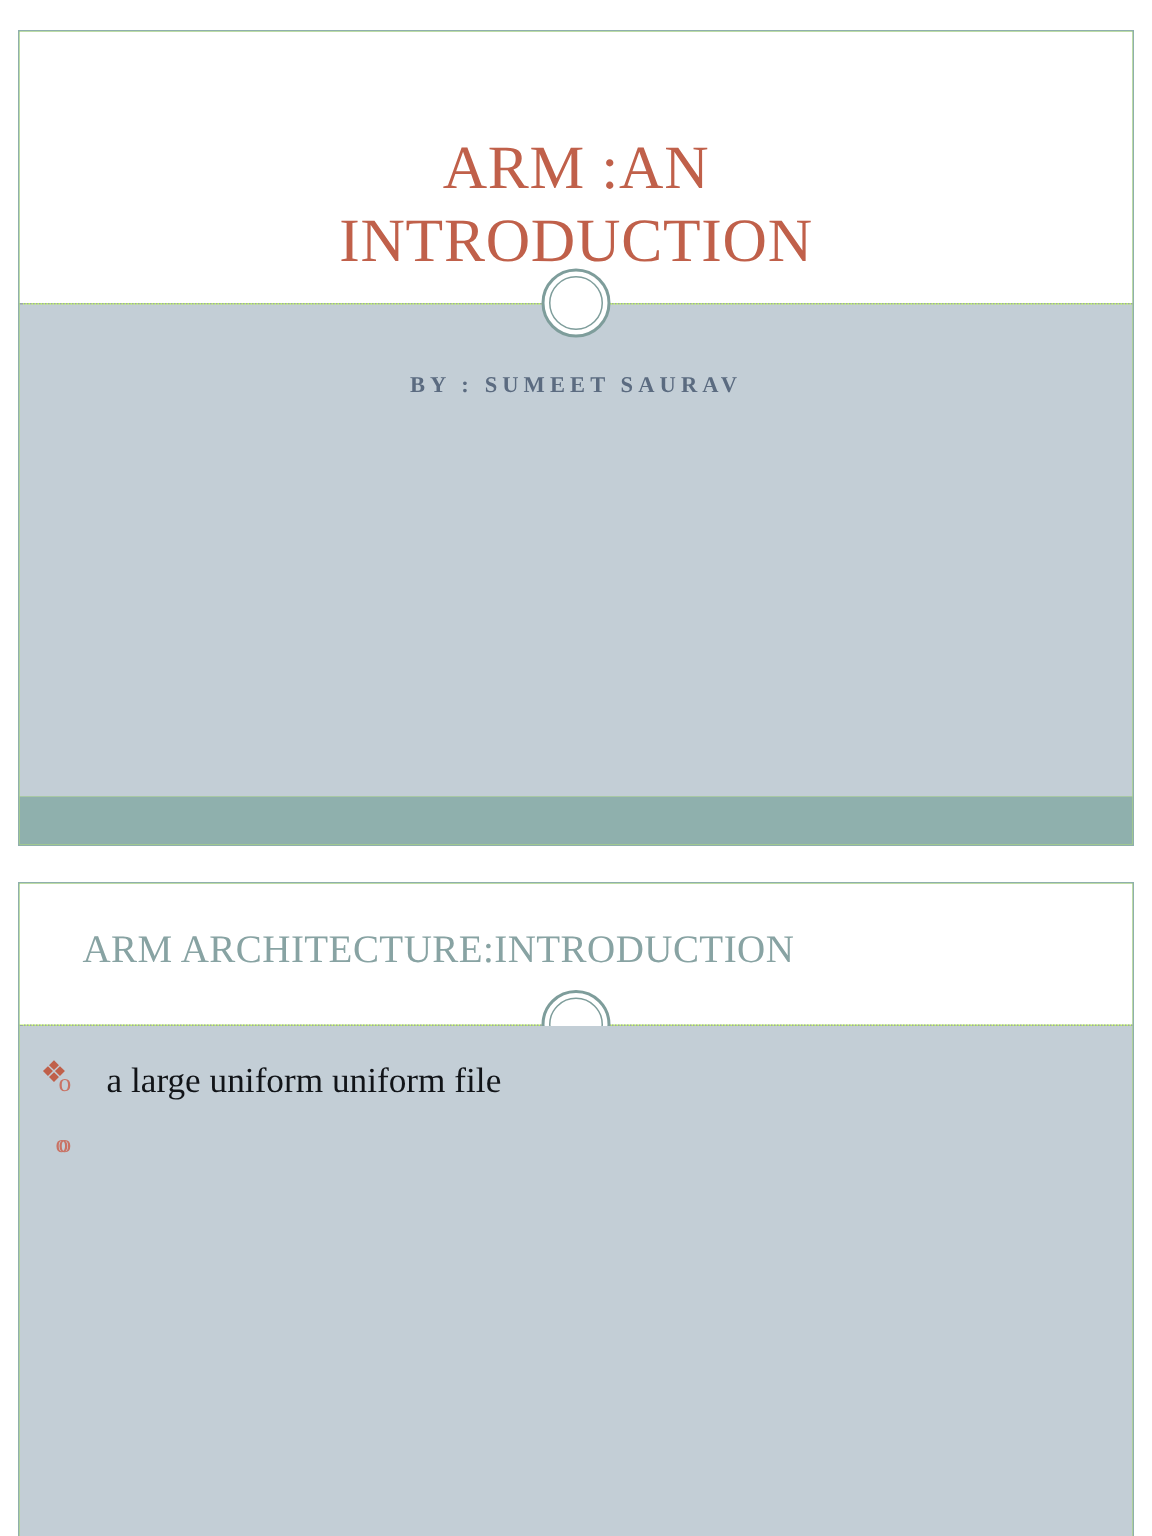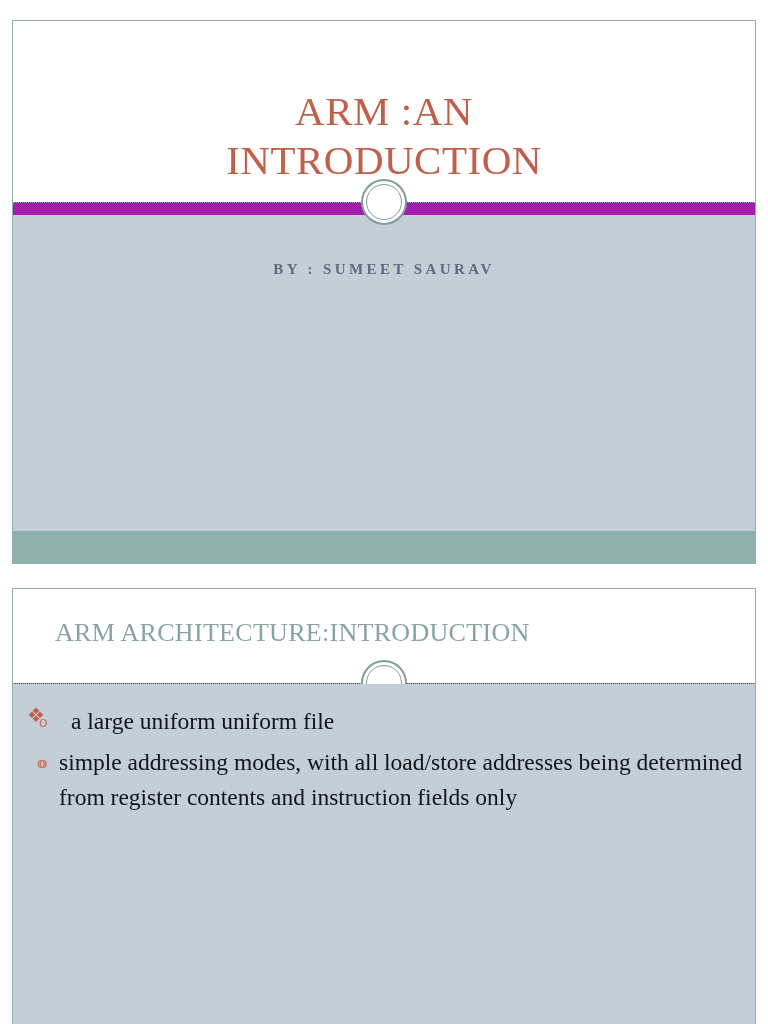--- a/index.html
+++ b/index.html
@@ -19,21 +19,21 @@
     background: #ffffff;
     box-sizing: border-box;
   }
 
   
   .slide {
     position: absolute;
     left: 12px;
     width: 744px;
     border: 1px solid #8FAFAD;
-    background: #a21caf;
+    background: #bef264;
     box-sizing: border-box;
     overflow: hidden;
   }
 
   
   #slide-title {
     top: 20px;
     height: 544px;
   }
 
@@ -70,21 +70,20 @@
 
   #slide-title .divider-dotted { top: 181px; }
 
   .title-lower {
     position: absolute;
     left: 0;
     right: 0;
     top: 182px;
     bottom: 32px;
     background: #C3CED6;
-    margin-top: 12px;
   }
 
   .subtitle-text {
     position: absolute;
     left: 40px;
     right: 40px;
     top: 46px;
     text-align: center;
     color: #5B6B80;
     font-size: 15px;
@@ -249,19 +248,18 @@
         <span class="marker">o</span>
         <span>a large uniform uniform file</span>
       </div>
 
       <div class="bullet lvl2">
         <span class="marker">o</span>
       </div>
 
       <div class="bullet lvl2b">
         <span class="marker">o</span>
-        <span>simple addressing modes, with all load/store addresses being determined from register contents and instruction fields only</span>
       </div>
 
     </div>
   </div>
 
 </div>
 
 </body></html>

